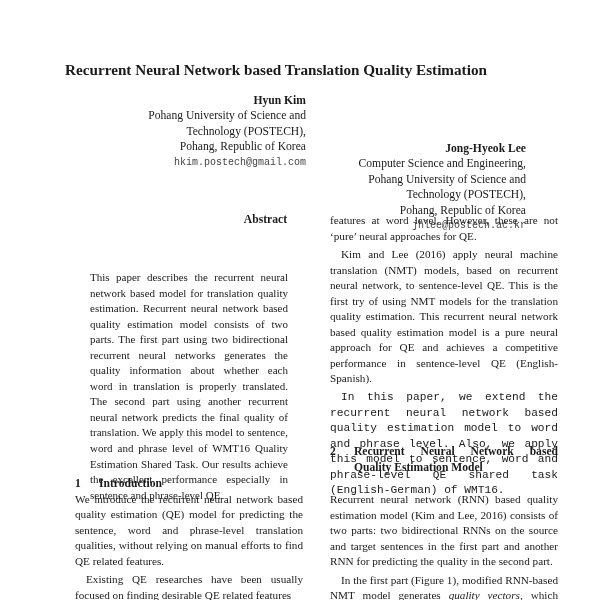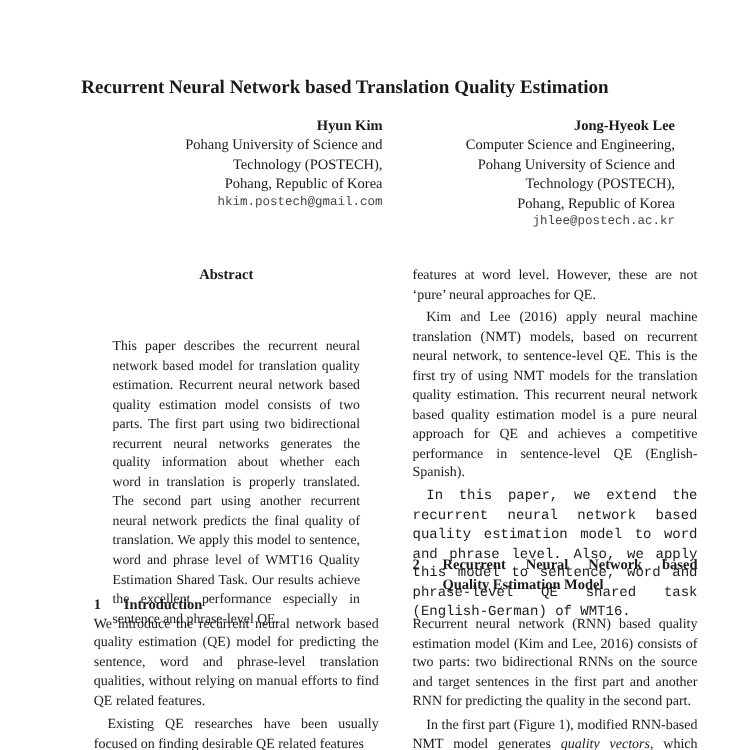--- a/index.html
+++ b/index.html
@@ -3,29 +3,29 @@
 <meta charset="utf-8">
 <style>
   html, body { margin:0; padding:0; background:#ffffff; }
   body { width:600px; height:600px; overflow:hidden; position:relative;
          font-family:"Liberation Serif","DejaVu Serif",serif; color:#1a1a1a; }
   .title { position:absolute; top:60px; left:0; width:552px; text-align:center;
            font-size:15.2px; font-weight:bold; line-height:20px; }
   .author { position:absolute; top:93px; width:240px; text-align:right;
             font-size:11.6px; line-height:15.4px; }
   .author.a1 { left:66px; }
-  .author.a2 { left:300px; }
+  .author.a2 { left:286px;margin-top:48px; }
   .author .name { font-weight:bold; }
   .author .email { font-family:"Liberation Mono","DejaVu Sans Mono",monospace;
                    font-size:10px; color:#444; }
   .col { position:absolute; width:228px; font-size:11.2px; line-height:15.55px;
          text-align:justify; }
   .col.left { left:75px; }
   .col.right { left:309px;margin-left:21px; }
-  .abs-head { position:absolute; top:213px; left:75px; width:212px; text-align:center;
+  .abs-head { position:absolute; top:213px; left:75px; width:212px; text-align:right;
               font-weight:bold; font-size:11.6px; }
   .abstract { position:absolute; top:242px; left:90px; width:198px;
               font-size:11px; line-height:15.55px; text-align:justify;margin-top:28px; }
   .sec-head { font-weight:bold; font-size:11.6px; line-height:15.5px; display:flex; }
   .sec-head .num { width:24px; flex:none; }
   p { margin:0; }
   .indent { text-indent:11px; }
   em { font-style:italic; }
 </style>
 </head>

